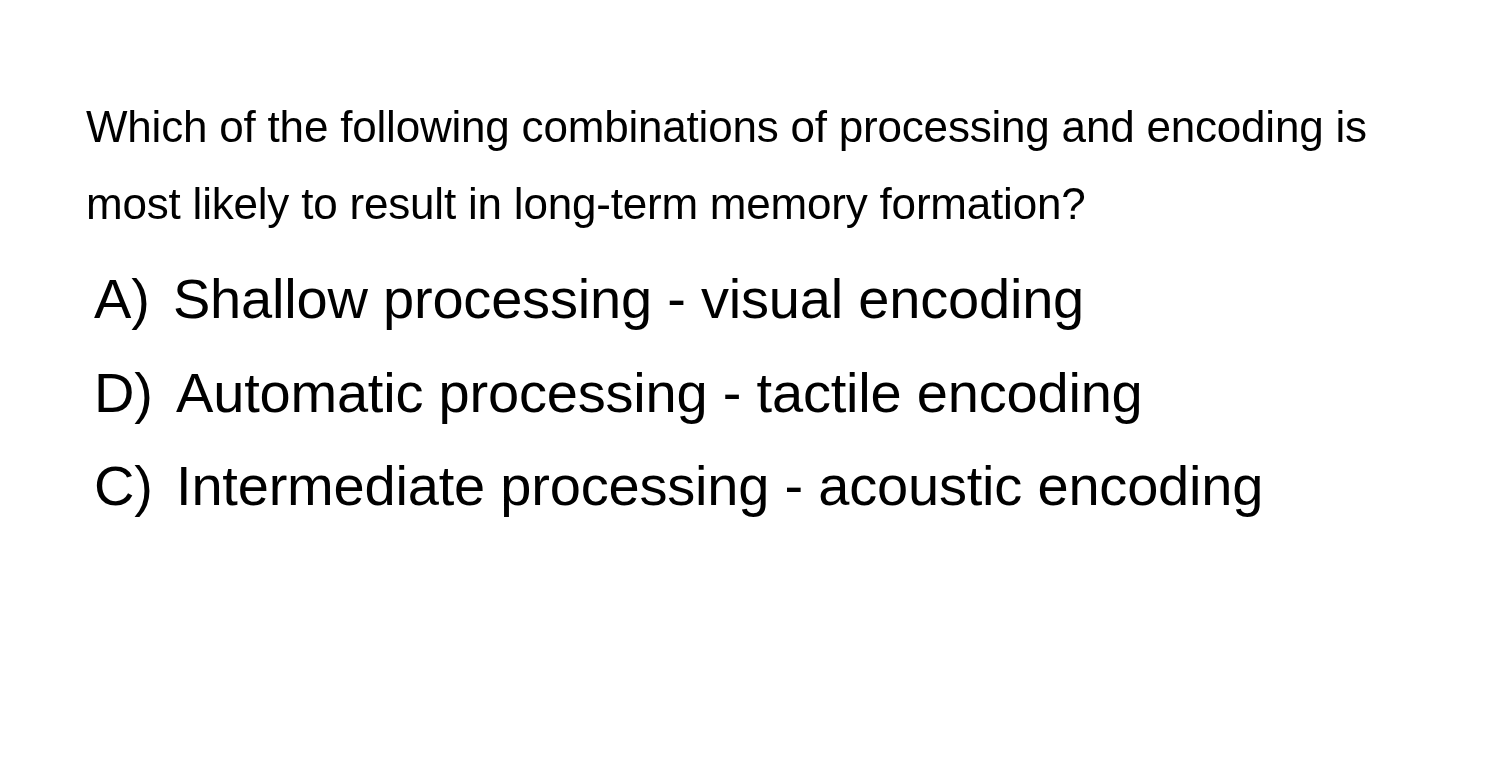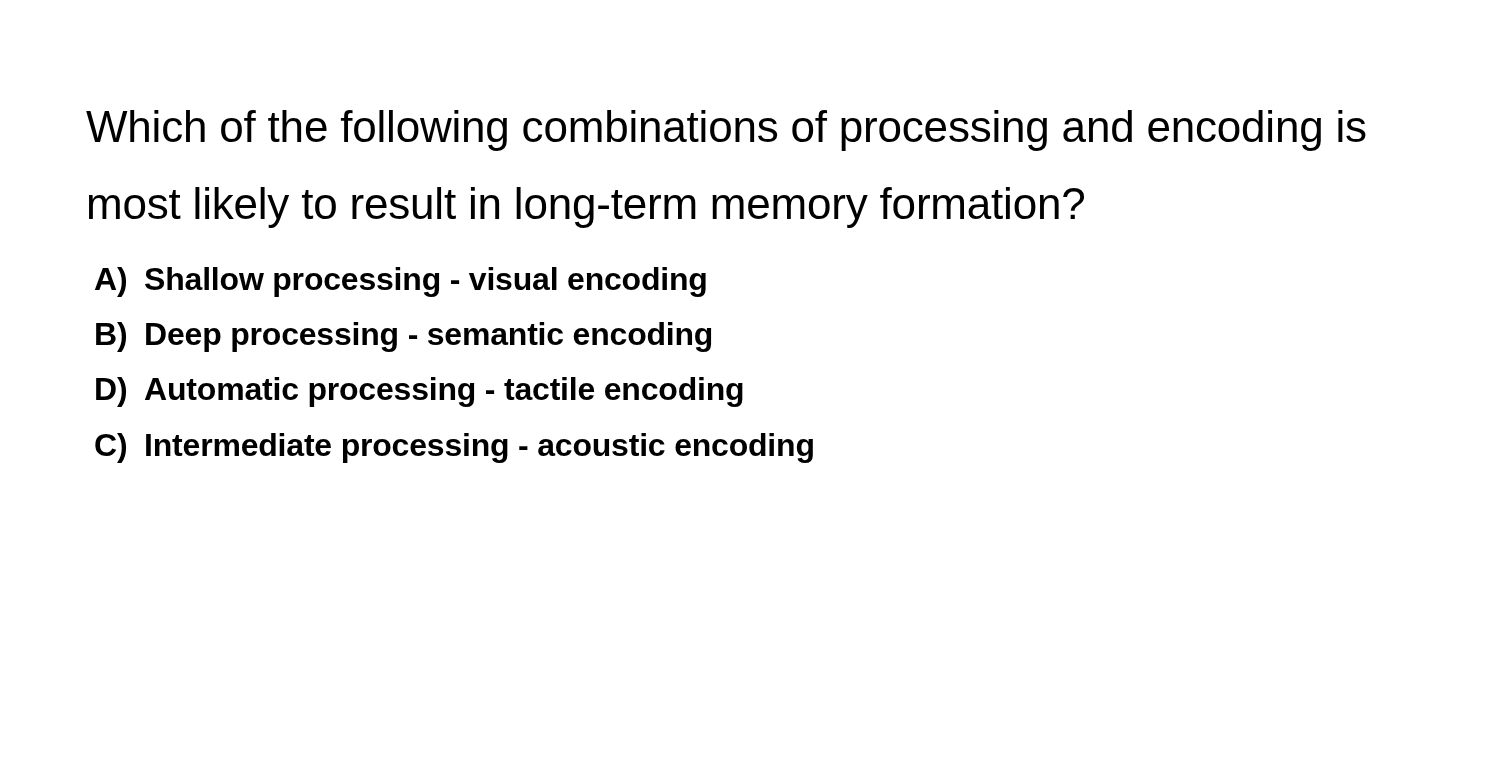--- a/index.html
+++ b/index.html
@@ -18,44 +18,39 @@
       padding: 72px 70px 0 70px;
     }
     .question {
       font-size: 44px;
       line-height: 1.75;
       font-weight: 400;
       margin-bottom: 12px;
       letter-spacing: -0.2px;
     }
     .options {
-      font-size: 32px;
+      font-size: 56px;
       line-height: 1.6;
-      font-weight: bold;
     }
     .option {
       margin-bottom: 2px;
       letter-spacing: -0.2px;
     }
   </style>
 </head>
 <body>
 
 <div class="content">
   <div class="question">Which of the following combinations of processing and encoding is most likely to result in long-term memory formation?</div>
   <div class="options">
     <div class="option">
       <span>A)</span>
       <span>Shallow processing - visual encoding</span>
     </div>
     <div class="option">
-      <span>B)</span>
-      <span>Deep processing - semantic encoding</span>
-    </div>
-    <div class="option">
       <span>D)</span>
       <span>Automatic processing - tactile encoding</span>
     </div>
     <div class="option">
       <span>C)</span>
       <span>Intermediate processing - acoustic encoding</span>
     </div>
   </div>
 </div>
 

